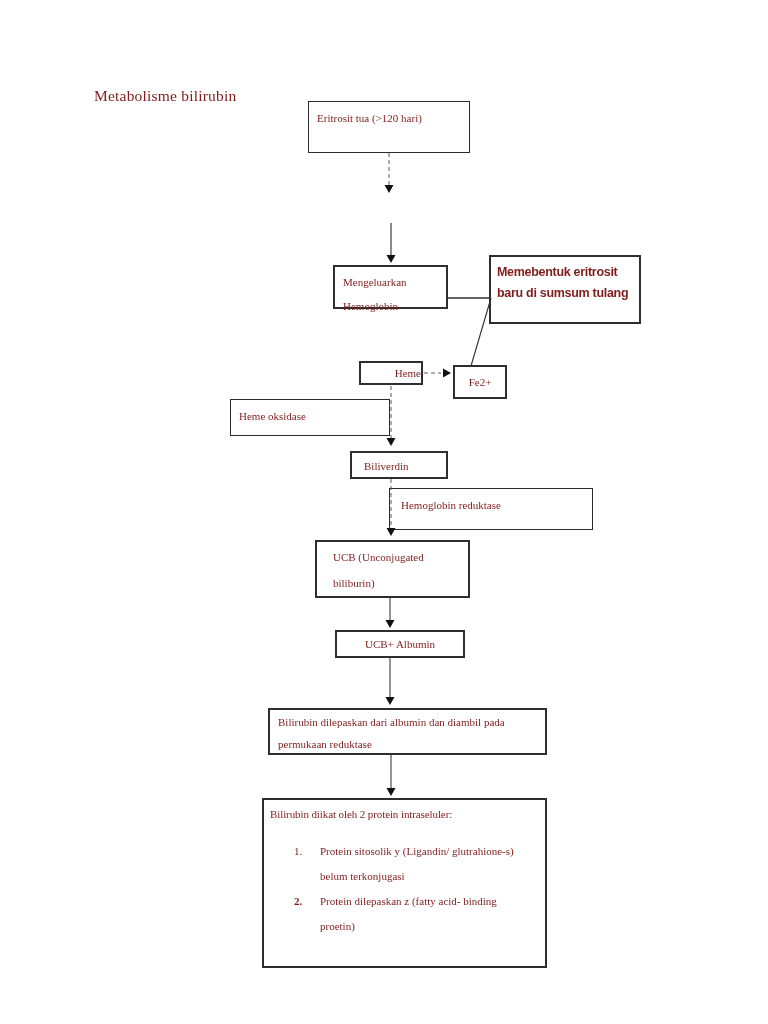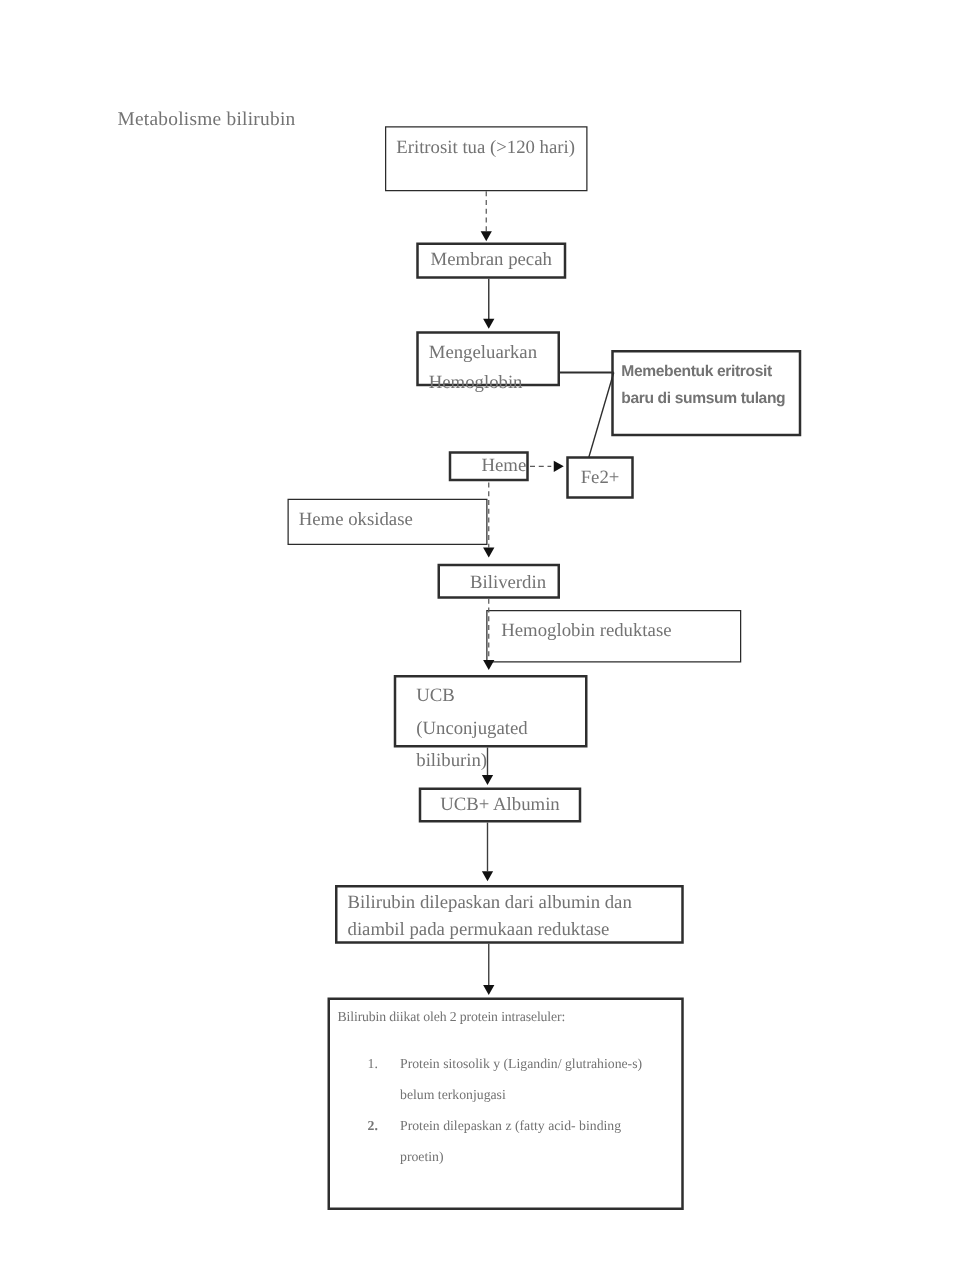--- a/index.html
+++ b/index.html
@@ -1,36 +1,36 @@
 <!DOCTYPE html>
 <html><head>
 <meta charset="utf-8">
 <style>
   html,body{margin:0;padding:0;background:#ffffff;}
   .page{position:relative;width:768px;height:1024px;background:#ffffff;overflow:hidden;
-        font-family:"Liberation Serif","DejaVu Serif",serif;color:#737373;}
+        font-family:"Liberation Serif","DejaVu Serif",serif;color:#7f1d1d;}
   .title{position:absolute;left:94px;top:87px;font-size:15.5px;letter-spacing:.2px;}
-  .node{position:absolute;box-sizing:border-box;background:#ffffff;font-size:15px;line-height:25px;}
+  .node{position:absolute;box-sizing:border-box;background:#ffffff;font-size:11px;line-height:25px;}
   .b1{border:1px solid #2b2b2b;}
   .b2{border:2px solid #2e2e2e;}
   .node .pad{padding:3px 8px;}
   .center{display:flex;align-items:center;justify-content:center;text-align:center;}
   .n-eritrosit{left:308px;top:101px;width:162px;height:52px;line-height:26px;}
   .n-membran{left:333px;top:194px;width:120px;height:29px;}
   .n-hemoglobin{left:333px;top:265px;width:115px;height:44px;line-height:24px;}
-  .n-sumsum{left:489px;top:280px;width:152px;height:69px;
+  .n-sumsum{left:489px;top:255px;width:152px;height:69px;
             font-family:"Liberation Sans","DejaVu Sans",sans-serif;font-weight:bold;
             font-size:12.5px;letter-spacing:-0.3px;line-height:21px;}
   .n-sumsum .pad{padding:5px 6px;}
   .n-heme{left:359px;top:361px;width:64px;height:24px;line-height:20px;justify-content:flex-end;}
   .n-fe2{left:453px;top:365px;width:54px;height:34px;line-height:30px;}
   .n-oksidase{left:230px;top:399px;width:160px;height:37px;}
   .n-oksidase .pad{padding:4px 0 0 8px;}
   .n-biliverdin{left:350px;top:451px;width:98px;height:28px;line-height:24px;}
-  .n-biliverdin .pad{padding:1px 0 0 24px;}
+  .n-biliverdin .pad{padding:1px 0 0 12px;}
   .n-reduktase{left:389px;top:488px;width:204px;height:42px;}
   .n-reduktase .pad{padding:4px 0 0 11px;}
   .n-ucb{left:315px;top:540px;width:155px;height:58px;line-height:26px;}
   .n-ucb .pad{padding:2px 16px;}
   .n-albumin{left:335px;top:630px;width:130px;height:28px;line-height:24px;}
   .n-sinusoid{left:268px;top:708px;width:279px;height:47px;line-height:22px;}
   .n-sinusoid .pad{padding:1px 8px;}
   .n-list{left:262px;top:798px;width:285px;height:170px;font-size:11px;}
   .n-list .pad{padding:4px 6px;}
   .list-heading{white-space:nowrap;line-height:21px;letter-spacing:-0.1px;}
@@ -46,23 +46,20 @@
 <body>
 
 <div class="page">
 
   <div class="title">Metabolisme bilirubin</div>
 
   <div class="node b1 n-eritrosit">
     <div class="pad">Eritrosit tua (&gt;120 hari)</div>
   </div>
 
-  <div class="node b2 n-membran center">
-    <span>Membran pecah</span>
-  </div>
 
   <div class="node b2 n-hemoglobin">
     <div class="pad">Mengeluarkan Hemoglobin</div>
   </div>
 
   <div class="node b2 n-sumsum">
     <div class="pad">Memebentuk eritrosit baru di sumsum tulang</div>
   </div>
 
   <div class="node b2 n-heme center">

